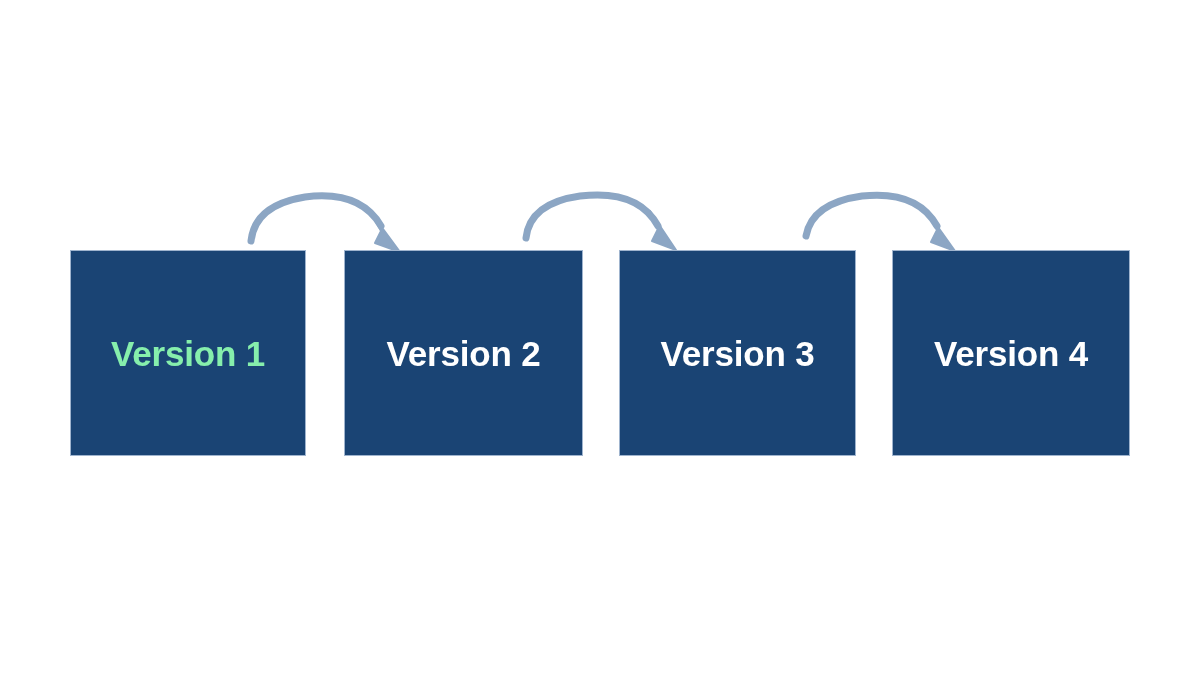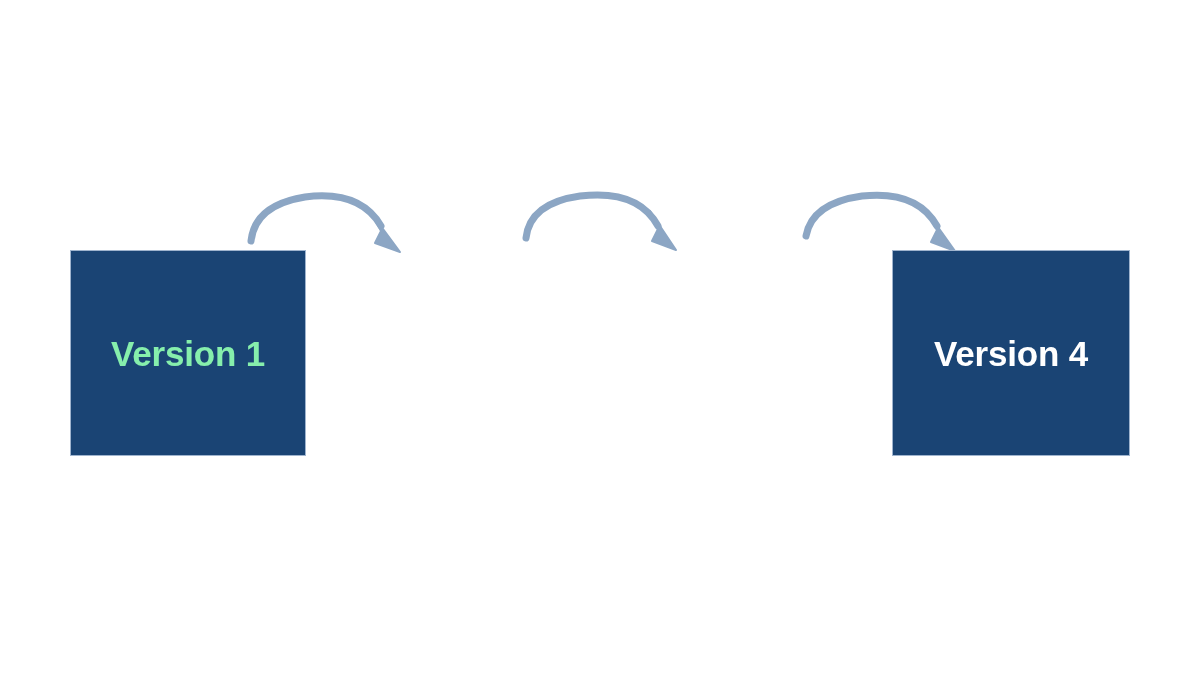--- a/index.html
+++ b/index.html
@@ -66,19 +66,25 @@
     <g>
       <path d="M 806,236 Q 812,203 862,196 Q 917,190 937,226" fill="none" stroke="#8CA6C4" stroke-width="7" stroke-linecap="round"></path>
       <path d="M 928,213 L 955,251 L 931,242 L 937,230 Z" fill="#8CA6C4" stroke="#8CA6C4" stroke-width="2" stroke-linejoin="round"></path>
     </g>
   </svg>
 
   <div class="version-box" style="left: 70px; top: 250px; width: 236px; height: 206px; background: rgb(26, 68, 116); border-color: rgb(159, 180, 206);">
     <span class="version-box-label" style="color: #86efac;">Version 1</span>
   </div>
 
+  <div class="version-box" style="left: 344px; top: 250px; width: 239px; height: 206px; background: rgb(26, 68, 116); border-color: rgb(159, 180, 206);">
+    <span class="version-box-label" style="color: rgb(255, 255, 255);">Version 2</span>
+  </div>
 
+  <div class="version-box" style="left: 619px; top: 250px; width: 237px; height: 206px; background: rgb(26, 68, 116); border-color: rgb(159, 180, 206);">
+    <span class="version-box-label" style="color: rgb(255, 255, 255);">Version 3</span>
+  </div>
 
   <div class="version-box" style="left: 892px; top: 250px; width: 238px; height: 206px; background: rgb(26, 68, 116); border-color: rgb(159, 180, 206);">
     <span class="version-box-label" style="color: rgb(255, 255, 255);">Version 4</span>
   </div>
 
 </div>
 
 </body></html>

